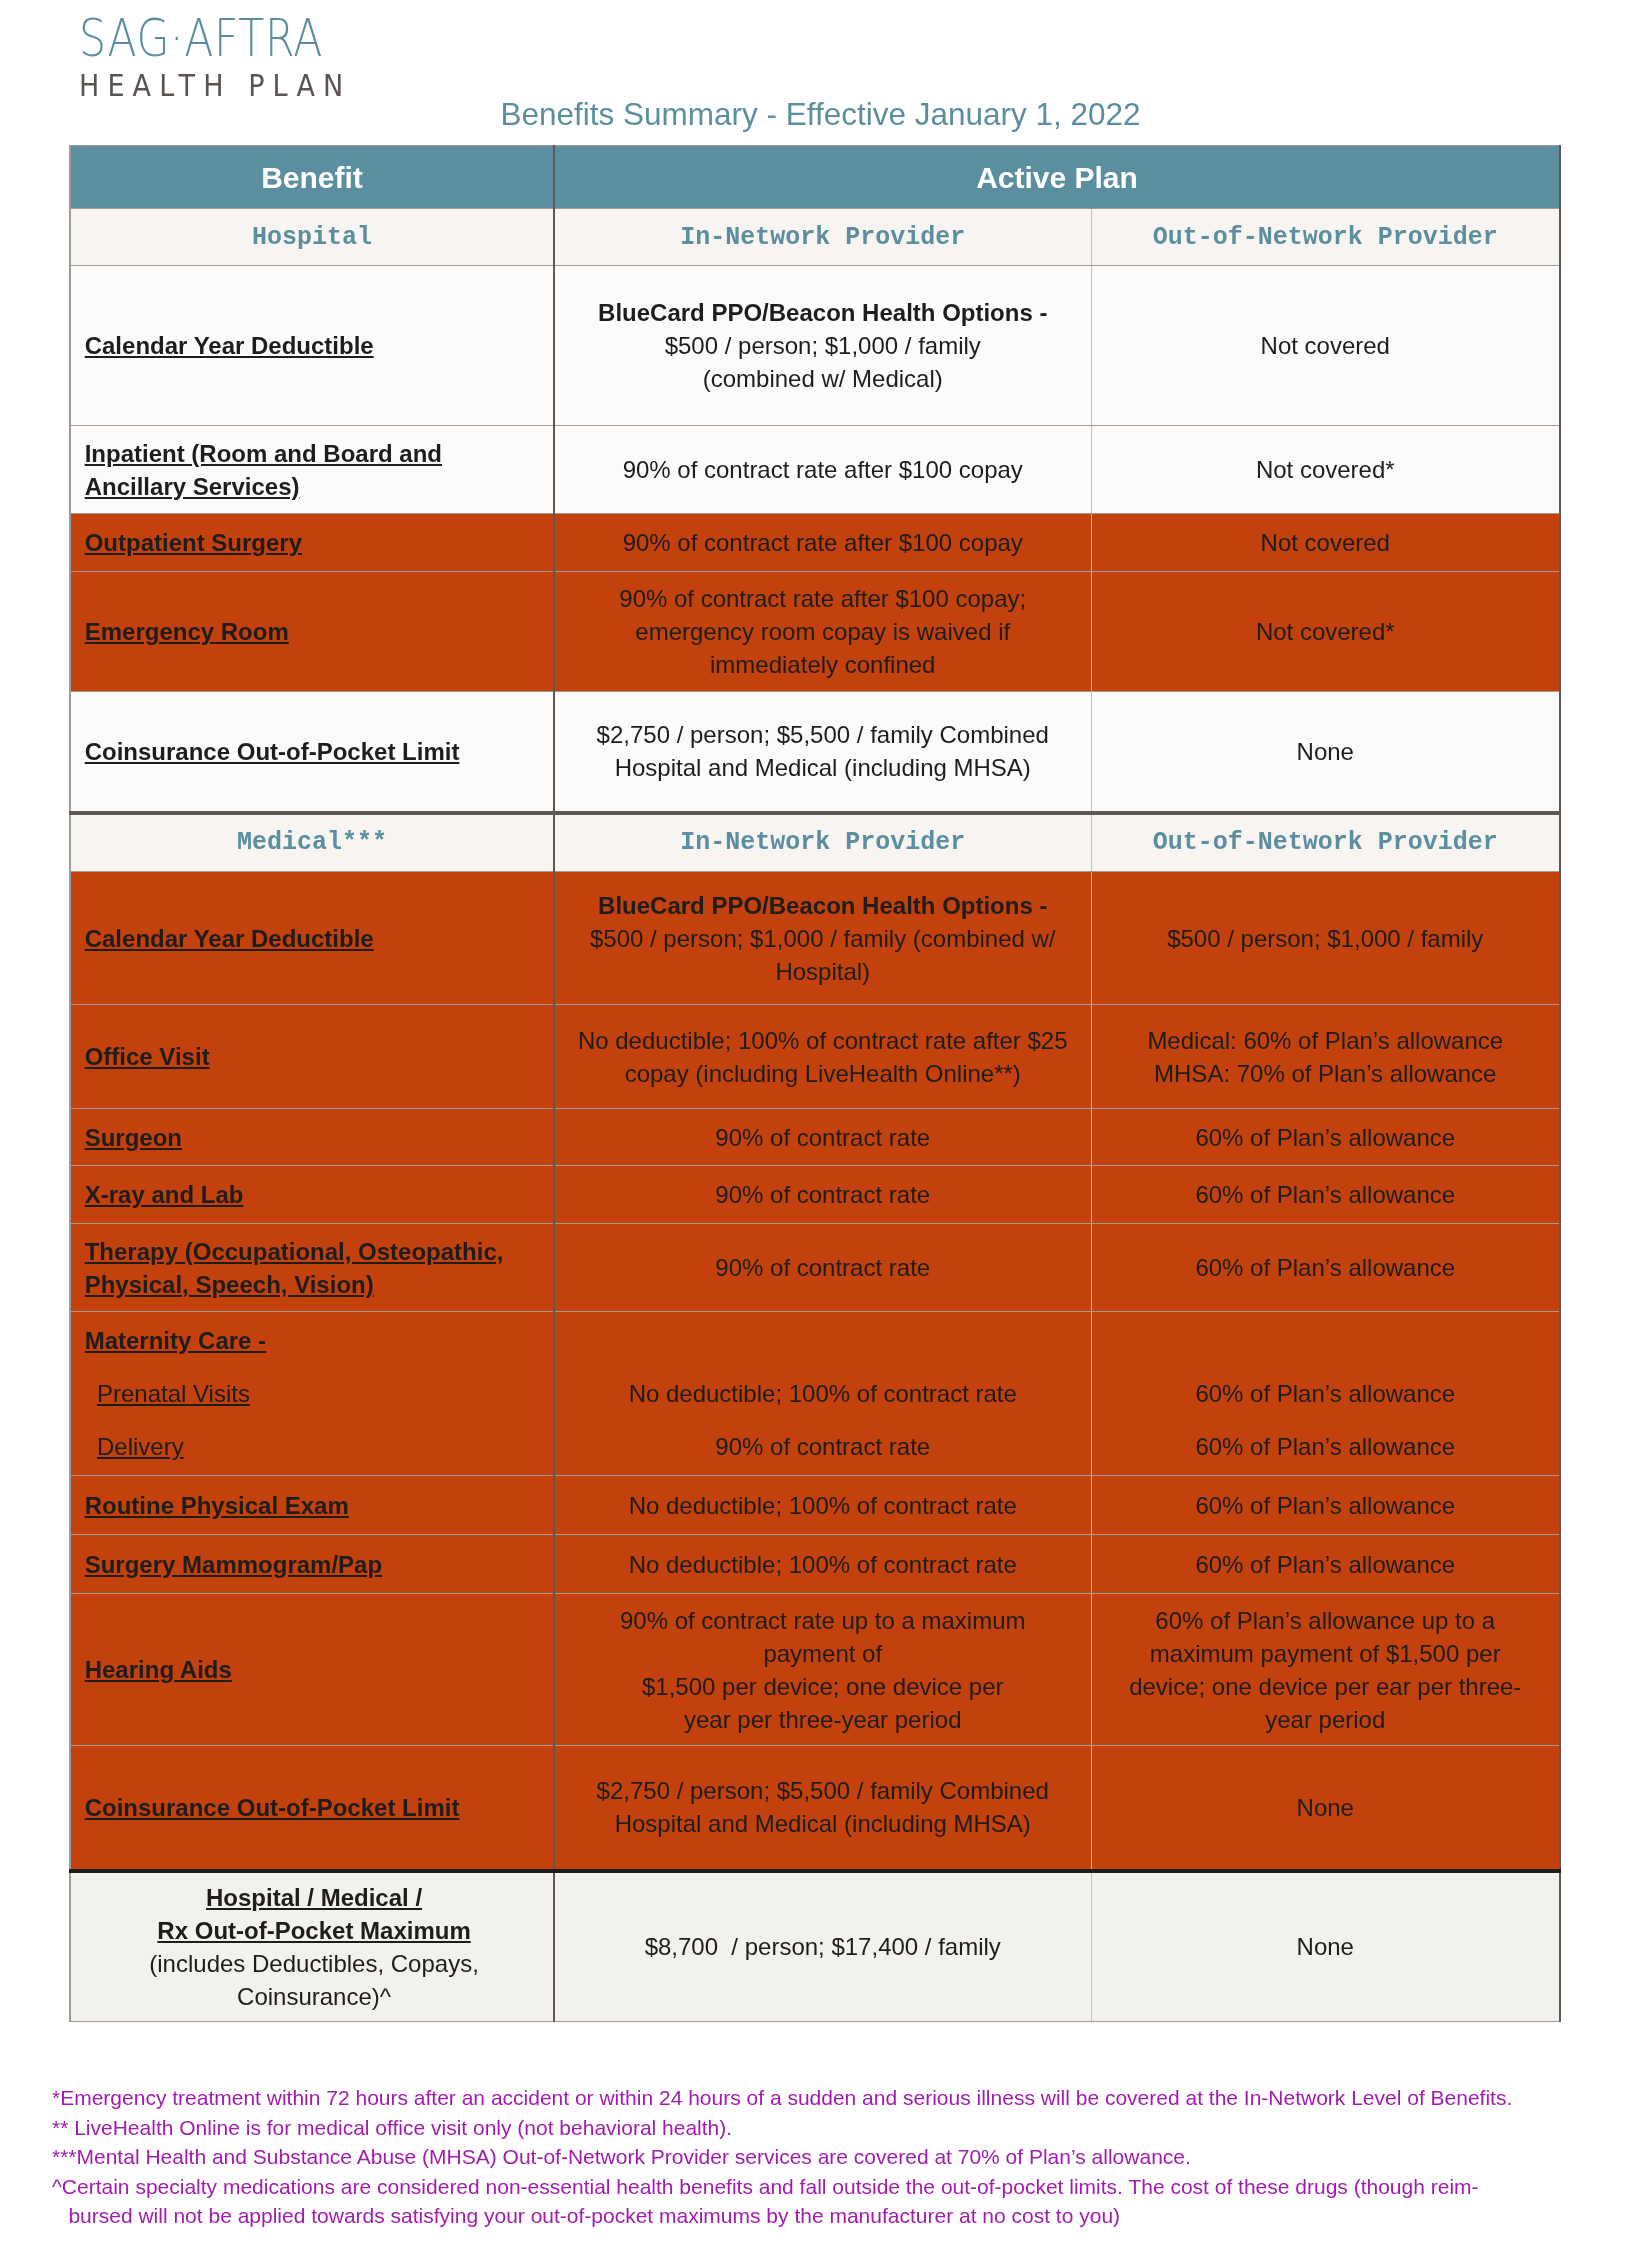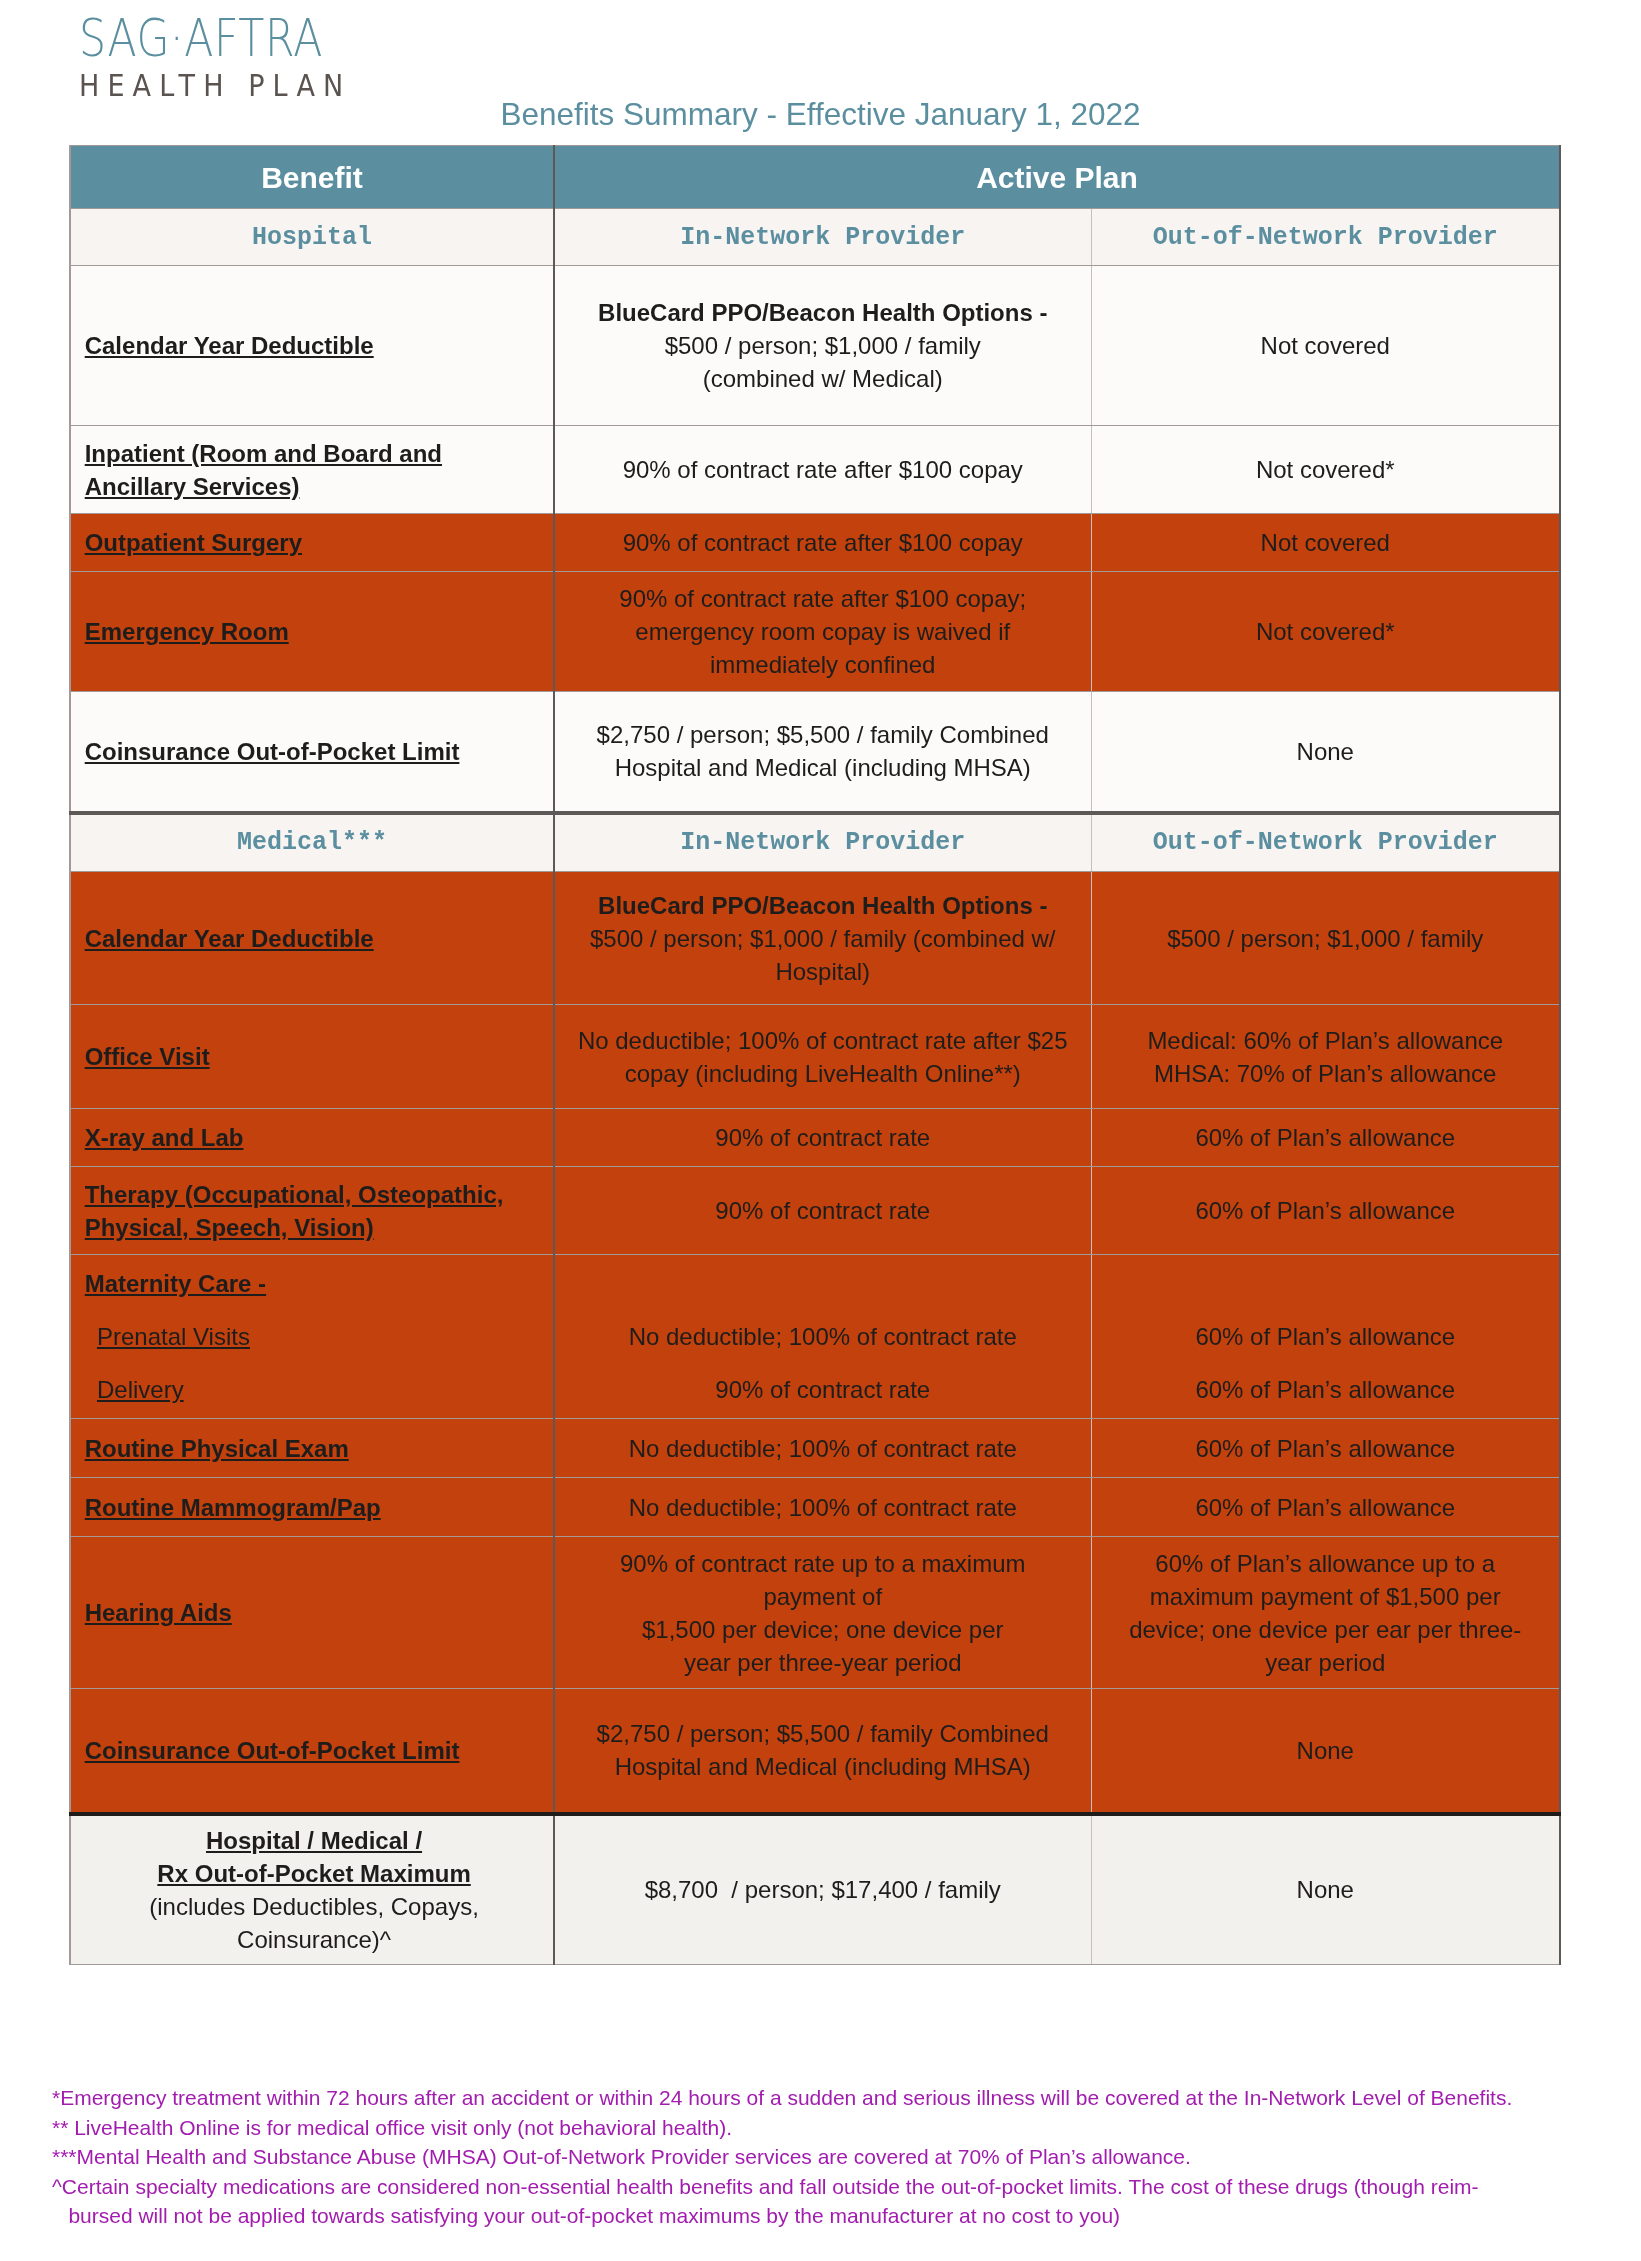--- a/index.html
+++ b/index.html
@@ -100,20 +100,25 @@
     <tr class="row" style="height:133px">
       <td class="first outer-l label">Calendar Year Deductible</td>
       <td class="mid"><span class="b">BlueCard PPO/Beacon Health Options -</span><br><span style="display:inline-block;max-width:514px">$500 / person; $1,000 / family (combined w/ Hospital)</span></td>
       <td class="outer-r">$500 / person; $1,000 / family</td>
     </tr>
     <tr class="row" style="height:104px">
       <td class="first outer-l label">Office Visit</td>
       <td class="mid"><span style="display:inline-block;max-width:493px">No deductible; 100% of contract rate after $25 copay (including LiveHealth Online**)</span></td>
       <td class="outer-r"><span>Medical: 60% of Plan’s allowance</span><br><span>MHSA: 70% of Plan’s allowance</span></td>
     </tr>
+    <tr class="row" style="height:57px">
+      <td class="first outer-l label">Surgeon</td>
+      <td class="mid">90% of contract rate</td>
+      <td class="outer-r">60% of Plan’s allowance</td>
+    </tr>
     <tr class="row" style="height:58px">
       <td class="first outer-l label">X-ray and Lab</td>
       <td class="mid">90% of contract rate</td>
       <td class="outer-r">60% of Plan’s allowance</td>
     </tr>
     <tr class="row" style="height:88px">
       <td class="first outer-l label">Therapy (Occupational, Osteopathic, Physical, Speech, Vision)</td>
       <td class="mid">90% of contract rate</td>
       <td class="outer-r">60% of Plan’s allowance</td>
     </tr>
@@ -133,21 +138,21 @@
         <span class="mat-line">60% of Plan’s allowance</span>
         <span class="mat-line">60% of Plan’s allowance</span>
       </td>
     </tr>
     <tr class="row" style="height:59px">
       <td class="first outer-l label">Routine Physical Exam</td>
       <td class="mid">No deductible; 100% of contract rate</td>
       <td class="outer-r">60% of Plan’s allowance</td>
     </tr>
     <tr class="row" style="height:59px">
-      <td class="first outer-l label">Routine Mammogram/Pap</td>
+      <td class="first outer-l label">Surgery Mammogram/Pap</td>
       <td class="mid">No deductible; 100% of contract rate</td>
       <td class="outer-r">60% of Plan’s allowance</td>
     </tr>
     <tr class="row" style="height:152px">
       <td class="first outer-l label">Hearing Aids</td>
       <td class="mid"><span style="display:inline-block;max-width:439px">90% of contract rate up to a maximum payment of</span><br><span style="display:inline-block;max-width:411px">$1,500 per device; one device per year per three-year period</span></td>
       <td class="outer-r"><span style="display:inline-block;max-width:425px">60% of Plan’s allowance up to a maximum payment of $1,500 per device; one device per ear per three-year period</span></td>
     </tr>
     <tr class="row" style="height:125px">
       <td class="first outer-l label">Coinsurance Out-of-Pocket Limit</td>

